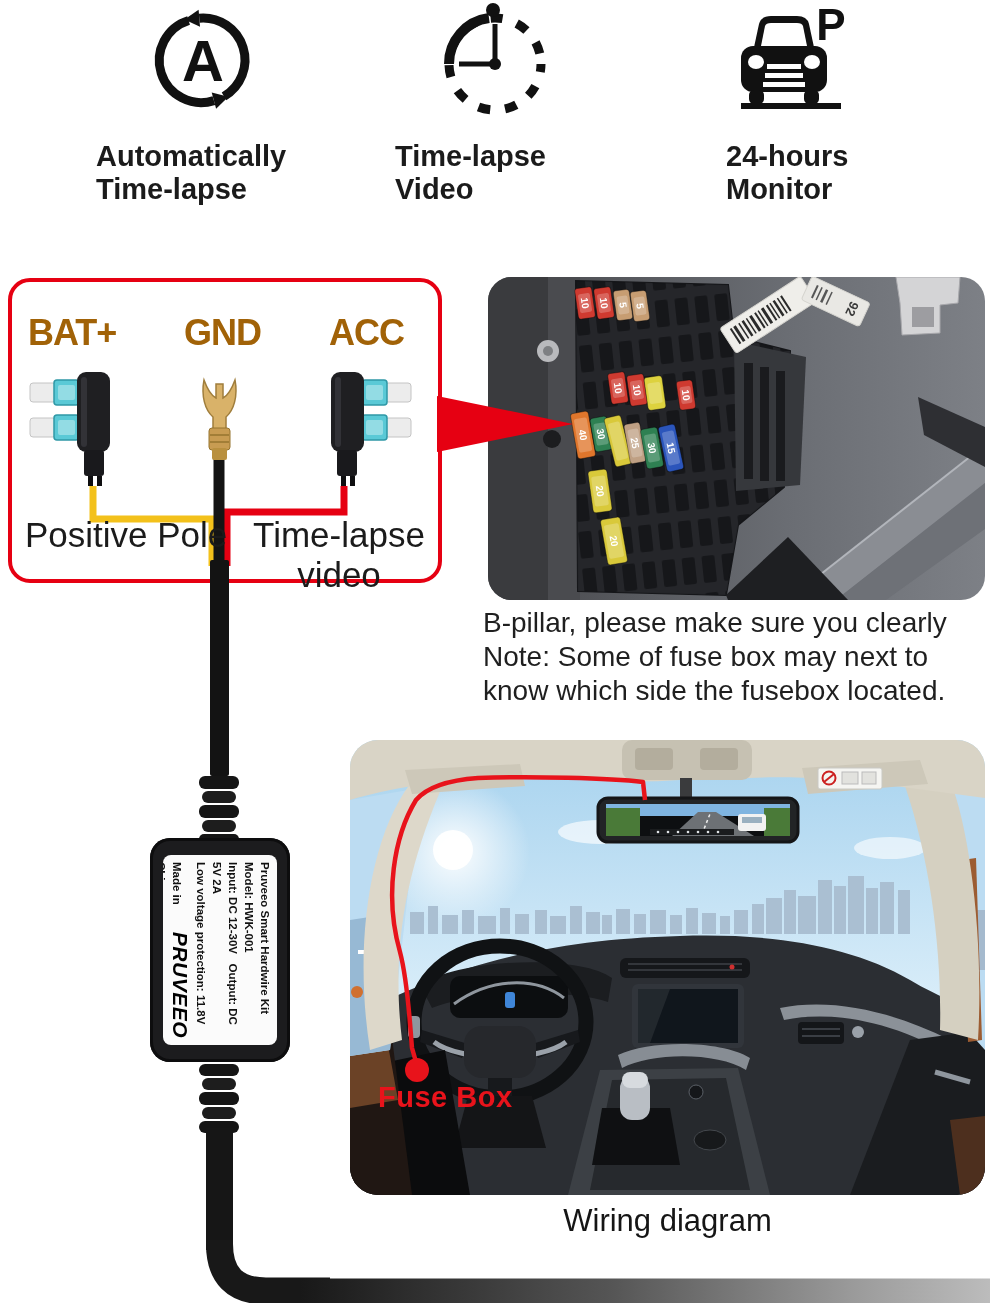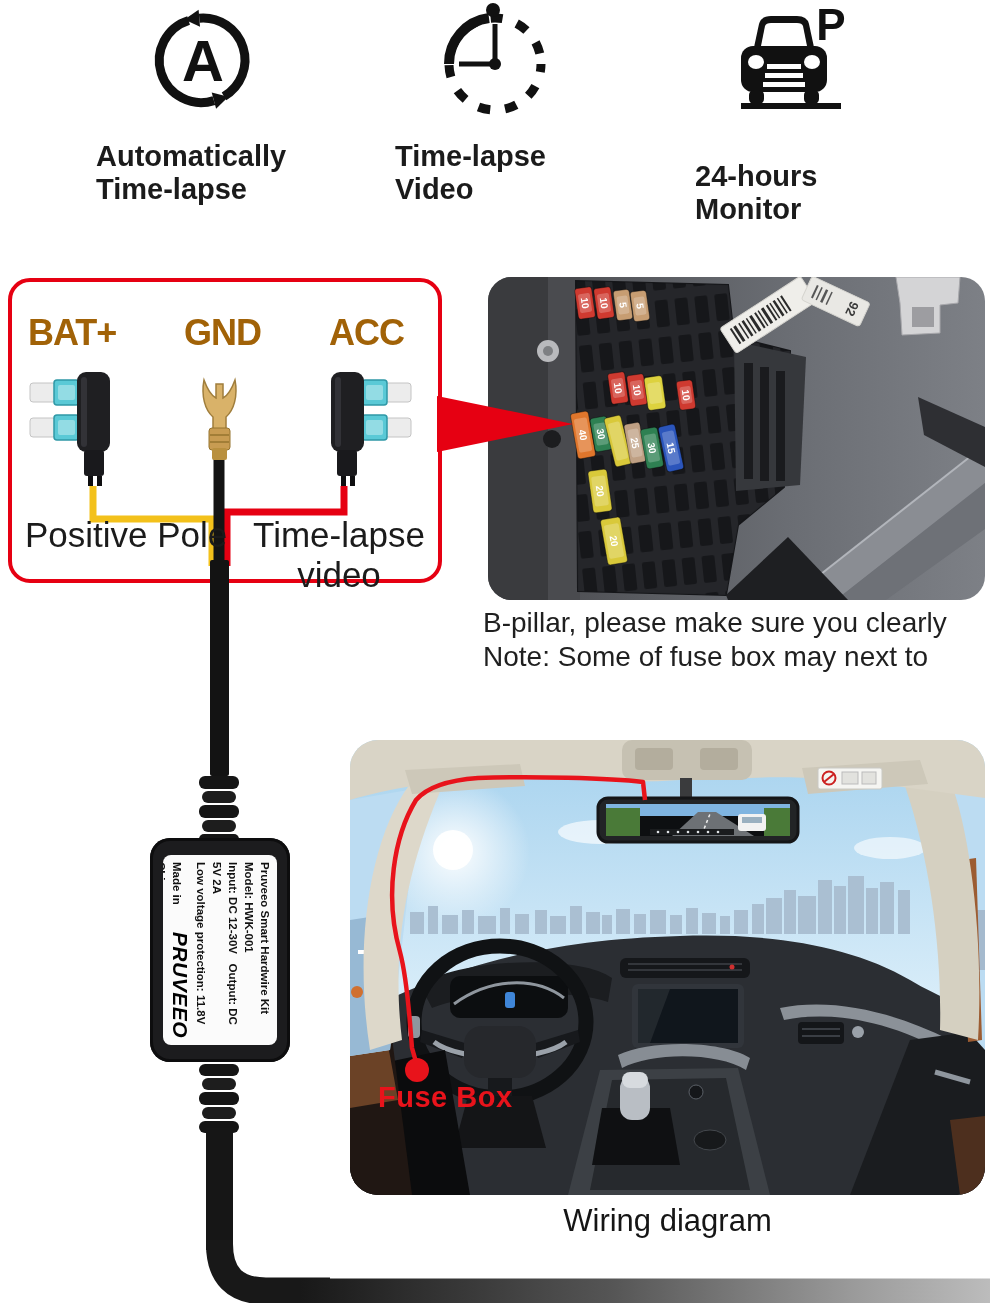--- a/index.html
+++ b/index.html
@@ -86,21 +86,21 @@
   </svg>
 
   <div class="feature-label" style="left:96px;">
     <div>Automatically</div>
       <div>Time-lapse</div>
   </div>
   <div class="feature-label" style="left:395px;">
     <div>Time-lapse</div>
       <div>Video</div>
   </div>
-  <div class="feature-label" style="left:695px;margin-top:20px;">
+  <div class="feature-label" style="left:726px;">
     <div>24-hours</div>
       <div>Monitor</div>
   </div>
 
   <div class="wirebox"></div>
   <div class="terminal" style="left:28px;top:312px;">BAT+</div>
   <div class="terminal" style="left:184px;top:312px;">GND</div>
   <div class="terminal" style="left:329px;top:312px;">ACC</div>
   <div class="boxlabel" style="left:25px;top:515px;">Positive Pole</div>
   <div class="boxlabel" style="left:250px;top:515px;width:178px;text-align:center;">
@@ -248,20 +248,21 @@
       <polygon points="348,323 497,206 497,252 398,323" fill="#6e7177"></polygon>
       <line x1="300" y1="323" x2="497" y2="168" stroke="#b2b5bb" stroke-width="2"></line>
       <polygon points="238,318 300,260 360,323 240,323" fill="#1e1f22"></polygon>
       <polygon points="430,120 497,150 497,190 436,158" fill="#2e2f33"></polygon>
     </svg>
   </div>
 
   <div class="note">
     <div>B-pillar, please make sure you clearly</div>
     <div>Note: Some of fuse box may next to</div>
+    <div>know which side the fusebox located.</div>
   </div>
 
   <svg id="overlay" width="990" height="1303" viewBox="0 0 990 1303">
     <defs>
       <linearGradient id="cgrad" gradientUnits="userSpaceOnUse" x1="300" y1="0" x2="990" y2="0">
         <stop offset="0" stop-color="#181818"></stop>
           <stop offset="0.45" stop-color="#555"></stop>
         <stop offset="0.8" stop-color="#9a9a9a"></stop>
           <stop offset="1" stop-color="#bcbcbc"></stop>
       </linearGradient>

